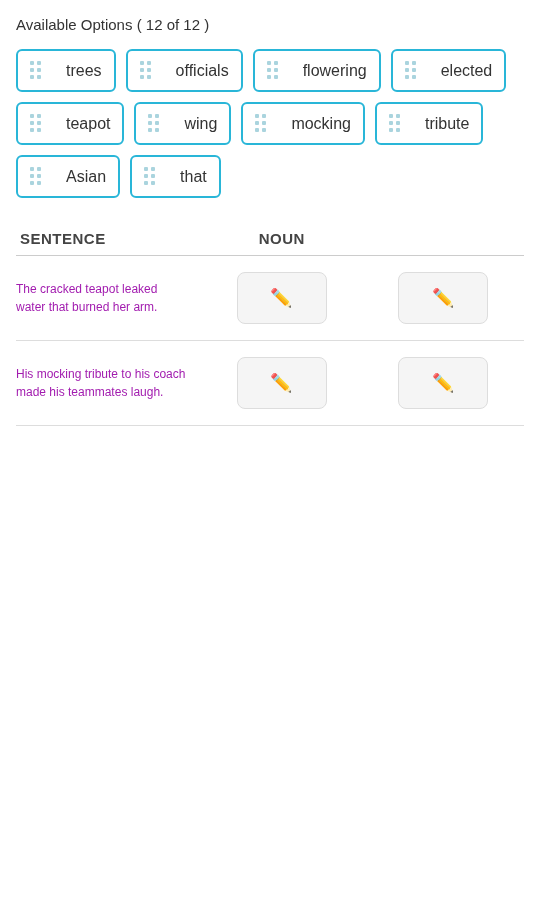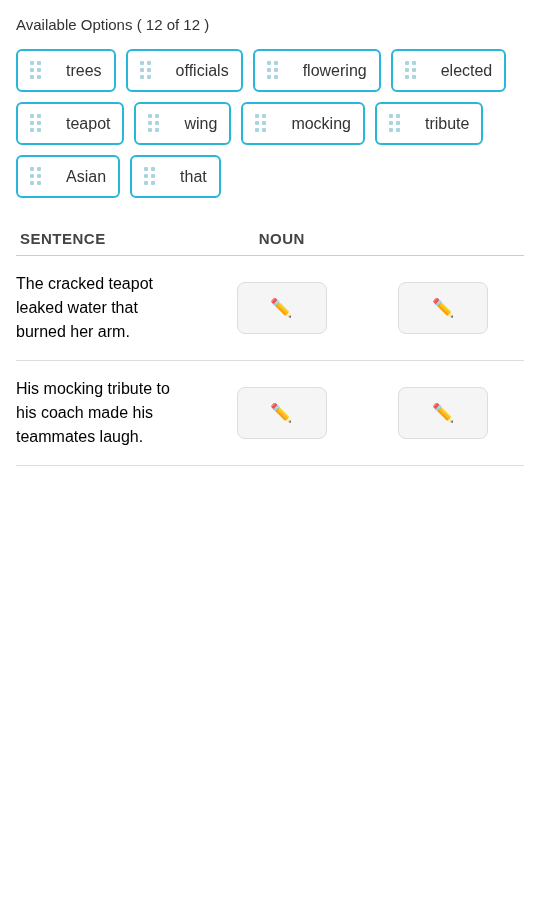--- a/index.html
+++ b/index.html
@@ -77,22 +77,22 @@
 
     .table-row {
       display: grid;
       grid-template-columns: 185px 1fr 1fr;
       border-bottom: 1px solid #ddd;
       padding: 16px 0;
       align-items: center;
     }
 
     .sentence-cell {
-      font-size: 16px;
-      color: #000000;
+      font-size: 12px;
+      color: #a21caf;
       line-height: 1.5;
       padding-right: 12px;
     }
 
     .answer-cell {
       display: flex;
       justify-content: center;
       align-items: center;
     }
 

